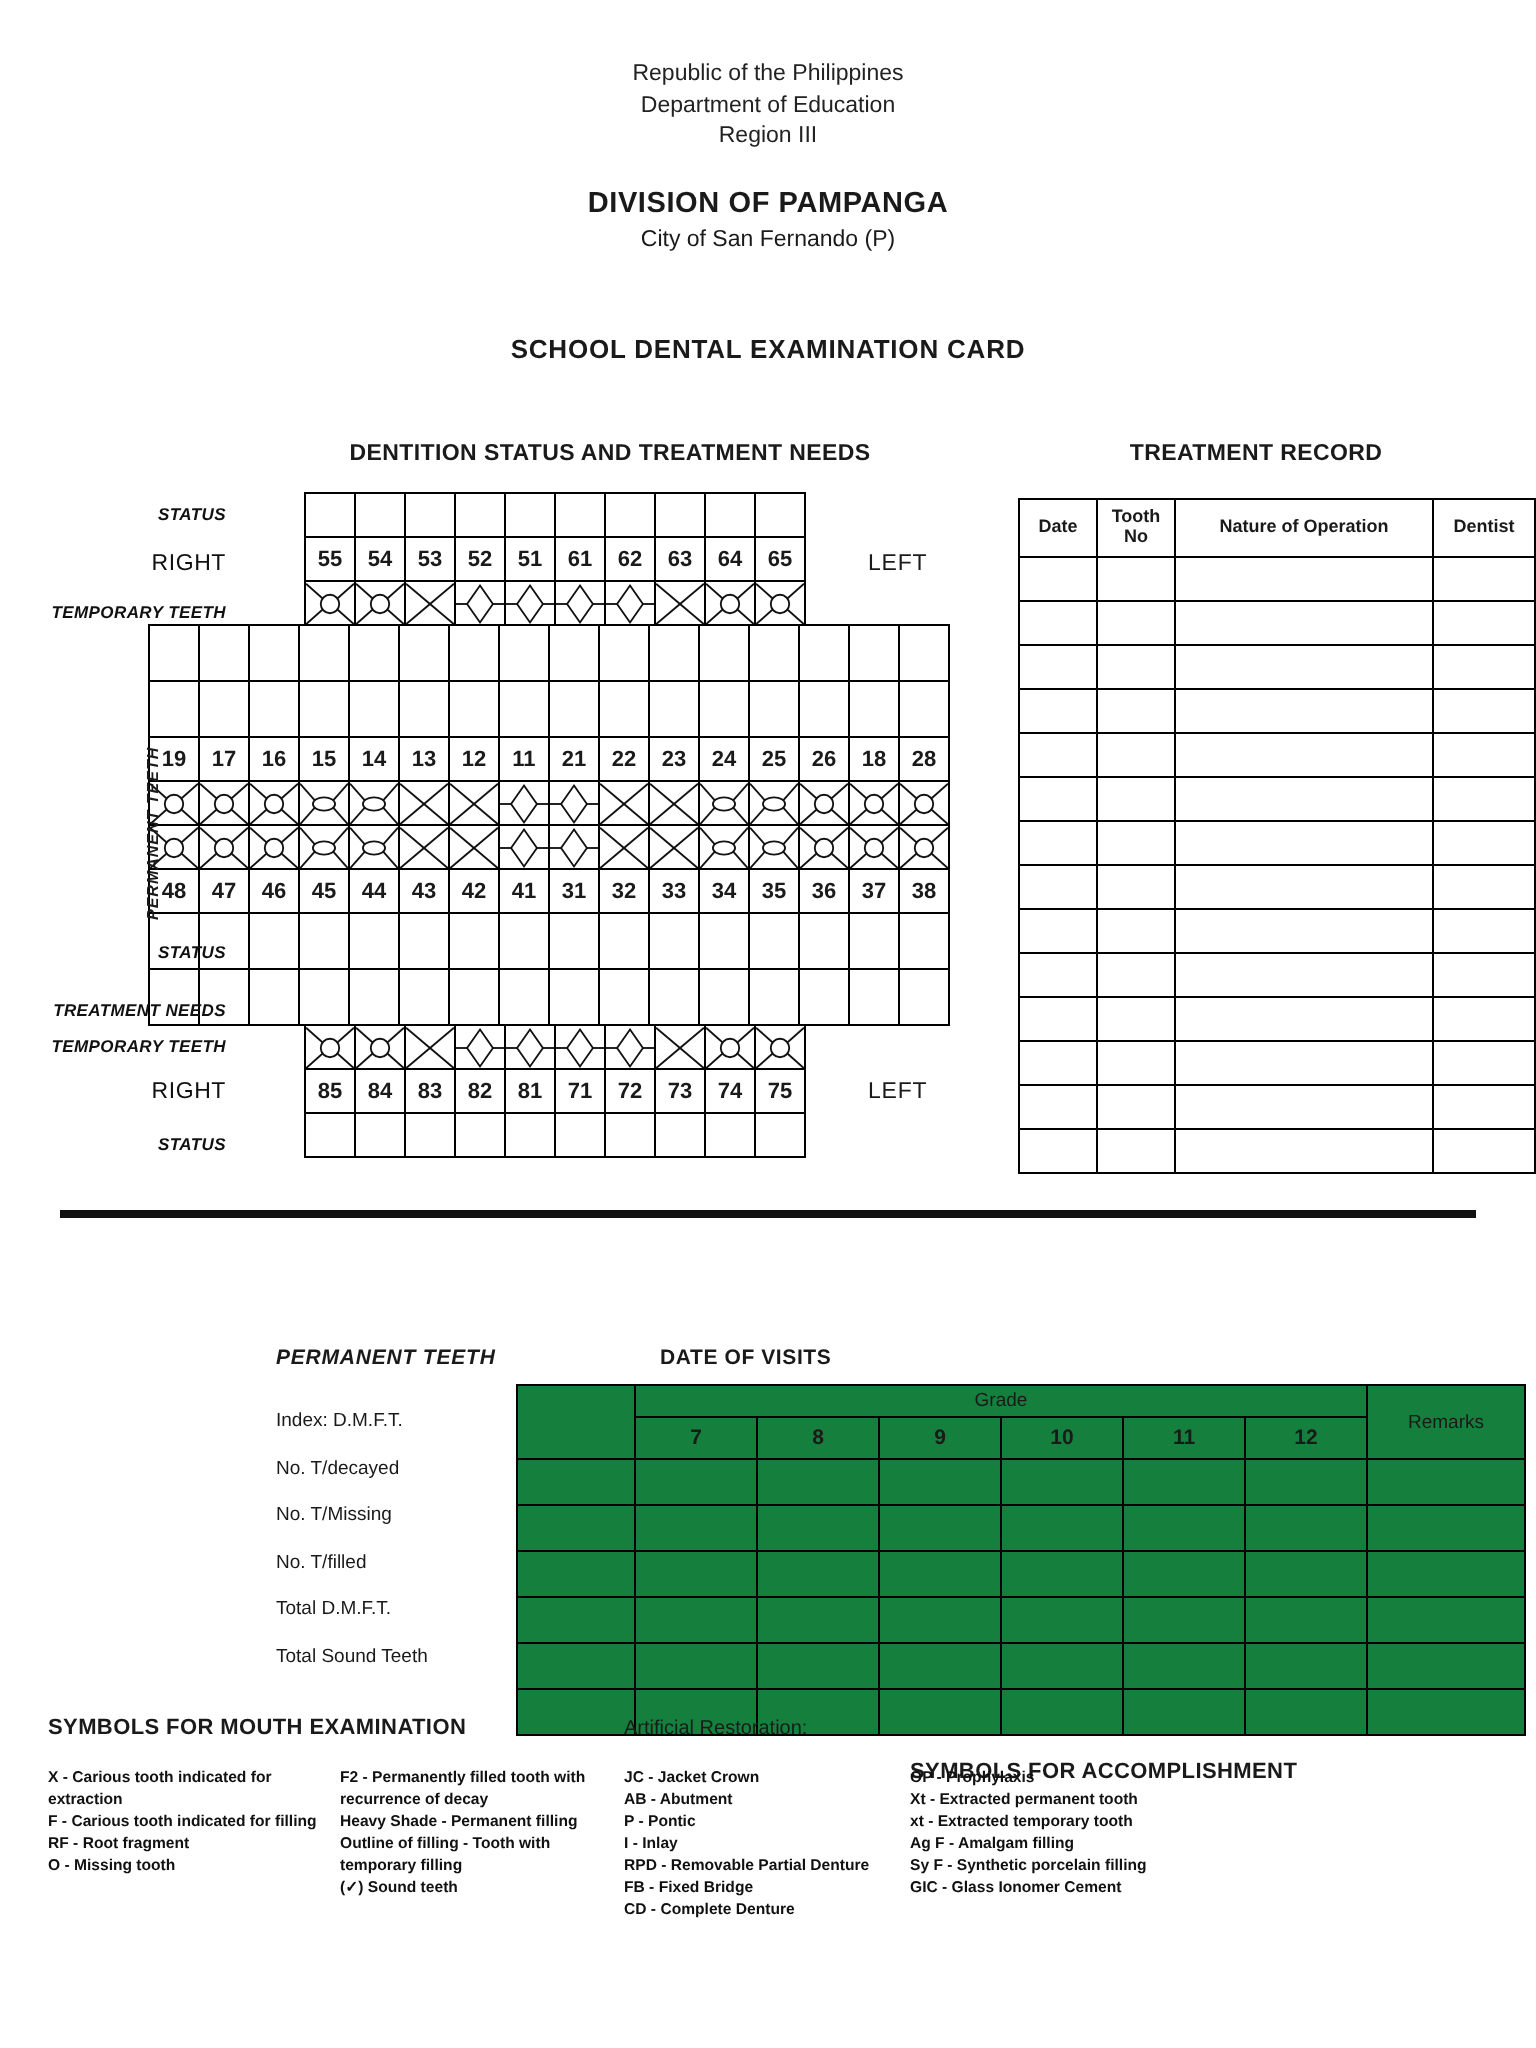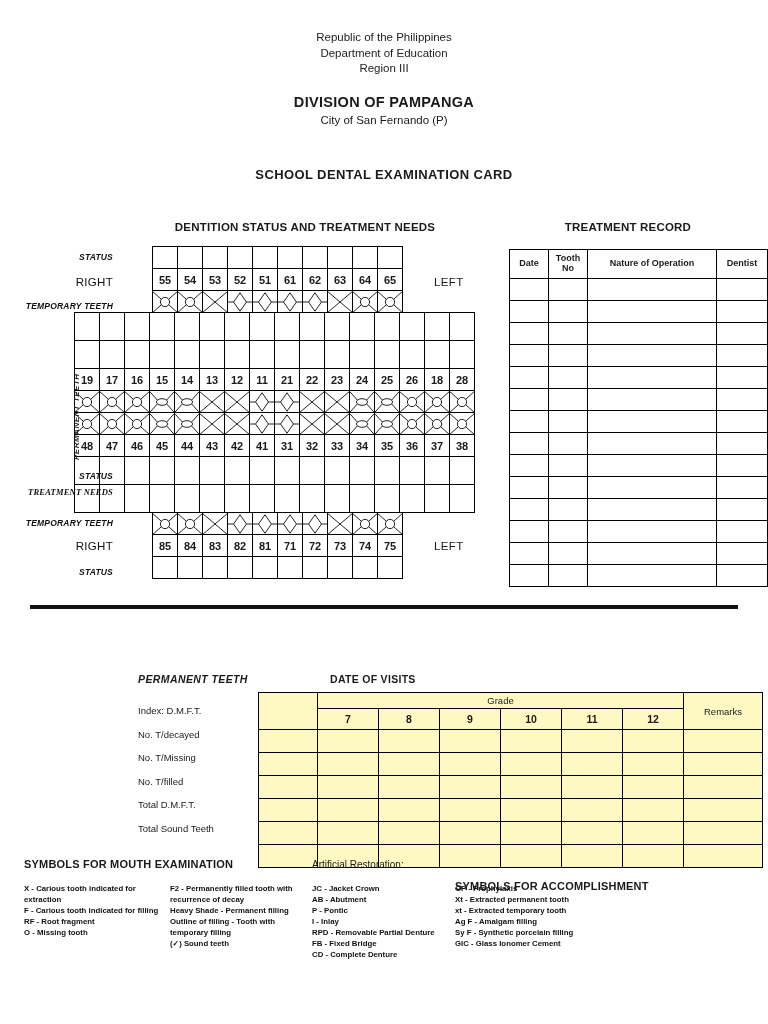--- a/index.html
+++ b/index.html
@@ -191,21 +191,21 @@
     letter-spacing: 0.3px;
   }
   .visits {
     position: absolute;
     left: 258px;
     top: 692px;
     border-collapse: collapse;
   }
   .visits td, .visits th {
     border: 1px solid #000;
-    background: #fef9c3;
+    background: #15803d;
     padding: 0;
     font-size: 10.5px;
   }
   .visits .first-col { width: 58px; }
   .visits .grade-col { width: 60px; text-align: center; font-weight: bold; }
   .visits .remarks-col { width: 78px; text-align: center; font-weight: normal; font-size: 9.5px; }
   .visits .grade-span { text-align: center; font-weight: normal; font-size: 9.5px; height: 15px; }
   .visits .hdr-num { height: 20px; }
   .visits tbody td { height: 22px; }
 
@@ -854,21 +854,21 @@
         <div class="cell"></div>
         <div class="cell"></div>
         <div class="indent"></div>
       </div>
     </div>
 
   <div class="lbl" style="left:20px; top:252px; width:93px;">STATUS</div>
   <div class="lbl plain" style="left:20px; top:276px; width:93px;">RIGHT</div>
   <div class="lbl" style="left:10px; top:301px; width:103px;">TEMPORARY TEETH</div>
   <div class="lbl" style="left:20px; top:471px; width:93px;">STATUS</div>
-  <div class="lbl" style="left:10px; top:488px; width:103px; line-height:1.15;font-family:Liberation Serif, serif;">TREATMENT NEEDS</div>
+  <div class="lbl" style="left:10px; top:501px; width:103px; line-height:1.15;">TREATMENT NEEDS</div>
   <div class="lbl" style="left:10px; top:518px; width:103px;">TEMPORARY TEETH</div>
   <div class="lbl plain" style="left:20px; top:540px; width:93px;">RIGHT</div>
   <div class="lbl" style="left:20px; top:567px; width:93px;">STATUS</div>
 
   <div class="side" style="left:434px; top:276px;">LEFT</div>
   <div class="side" style="left:434px; top:540px;">LEFT</div>
 
   <div class="vert-label" style="left:72px; top:460px;">PERMANENT TEETH</div>
 
   <table class="trec">

